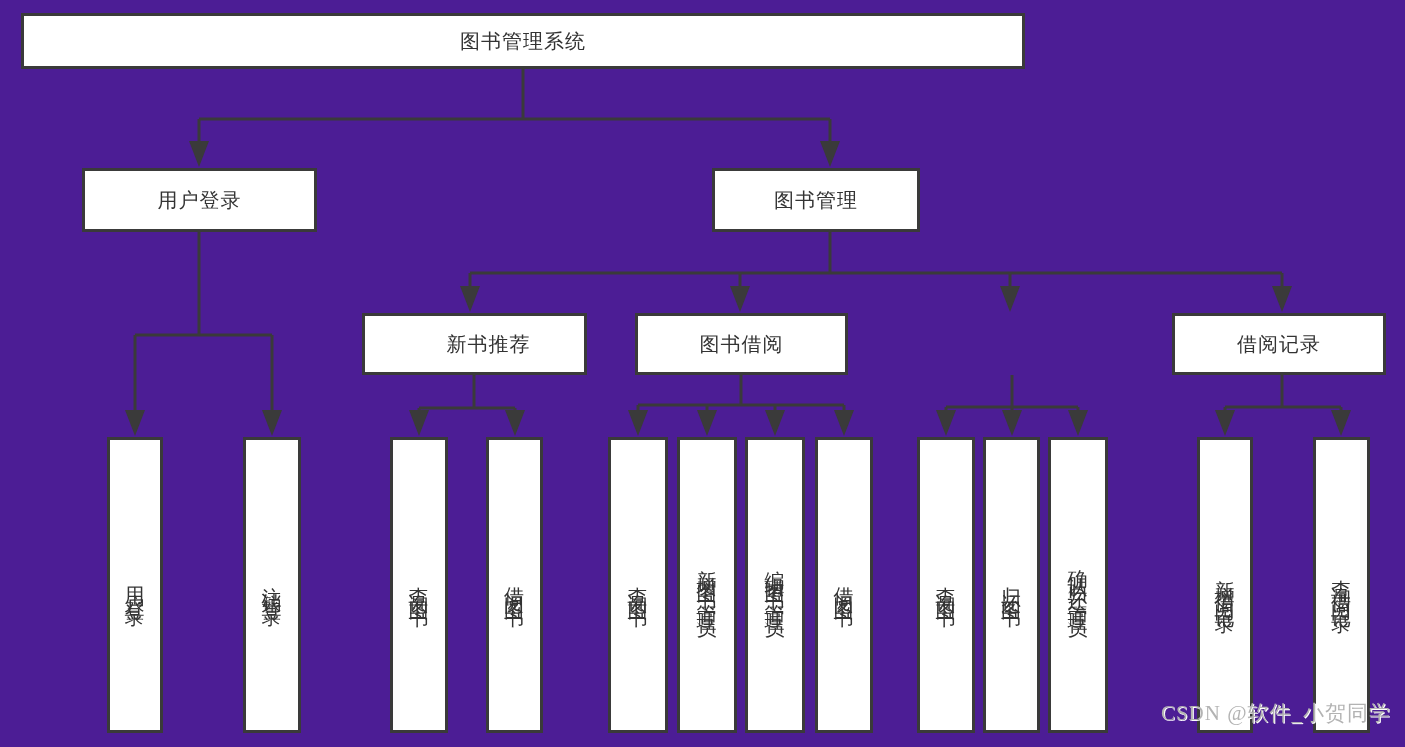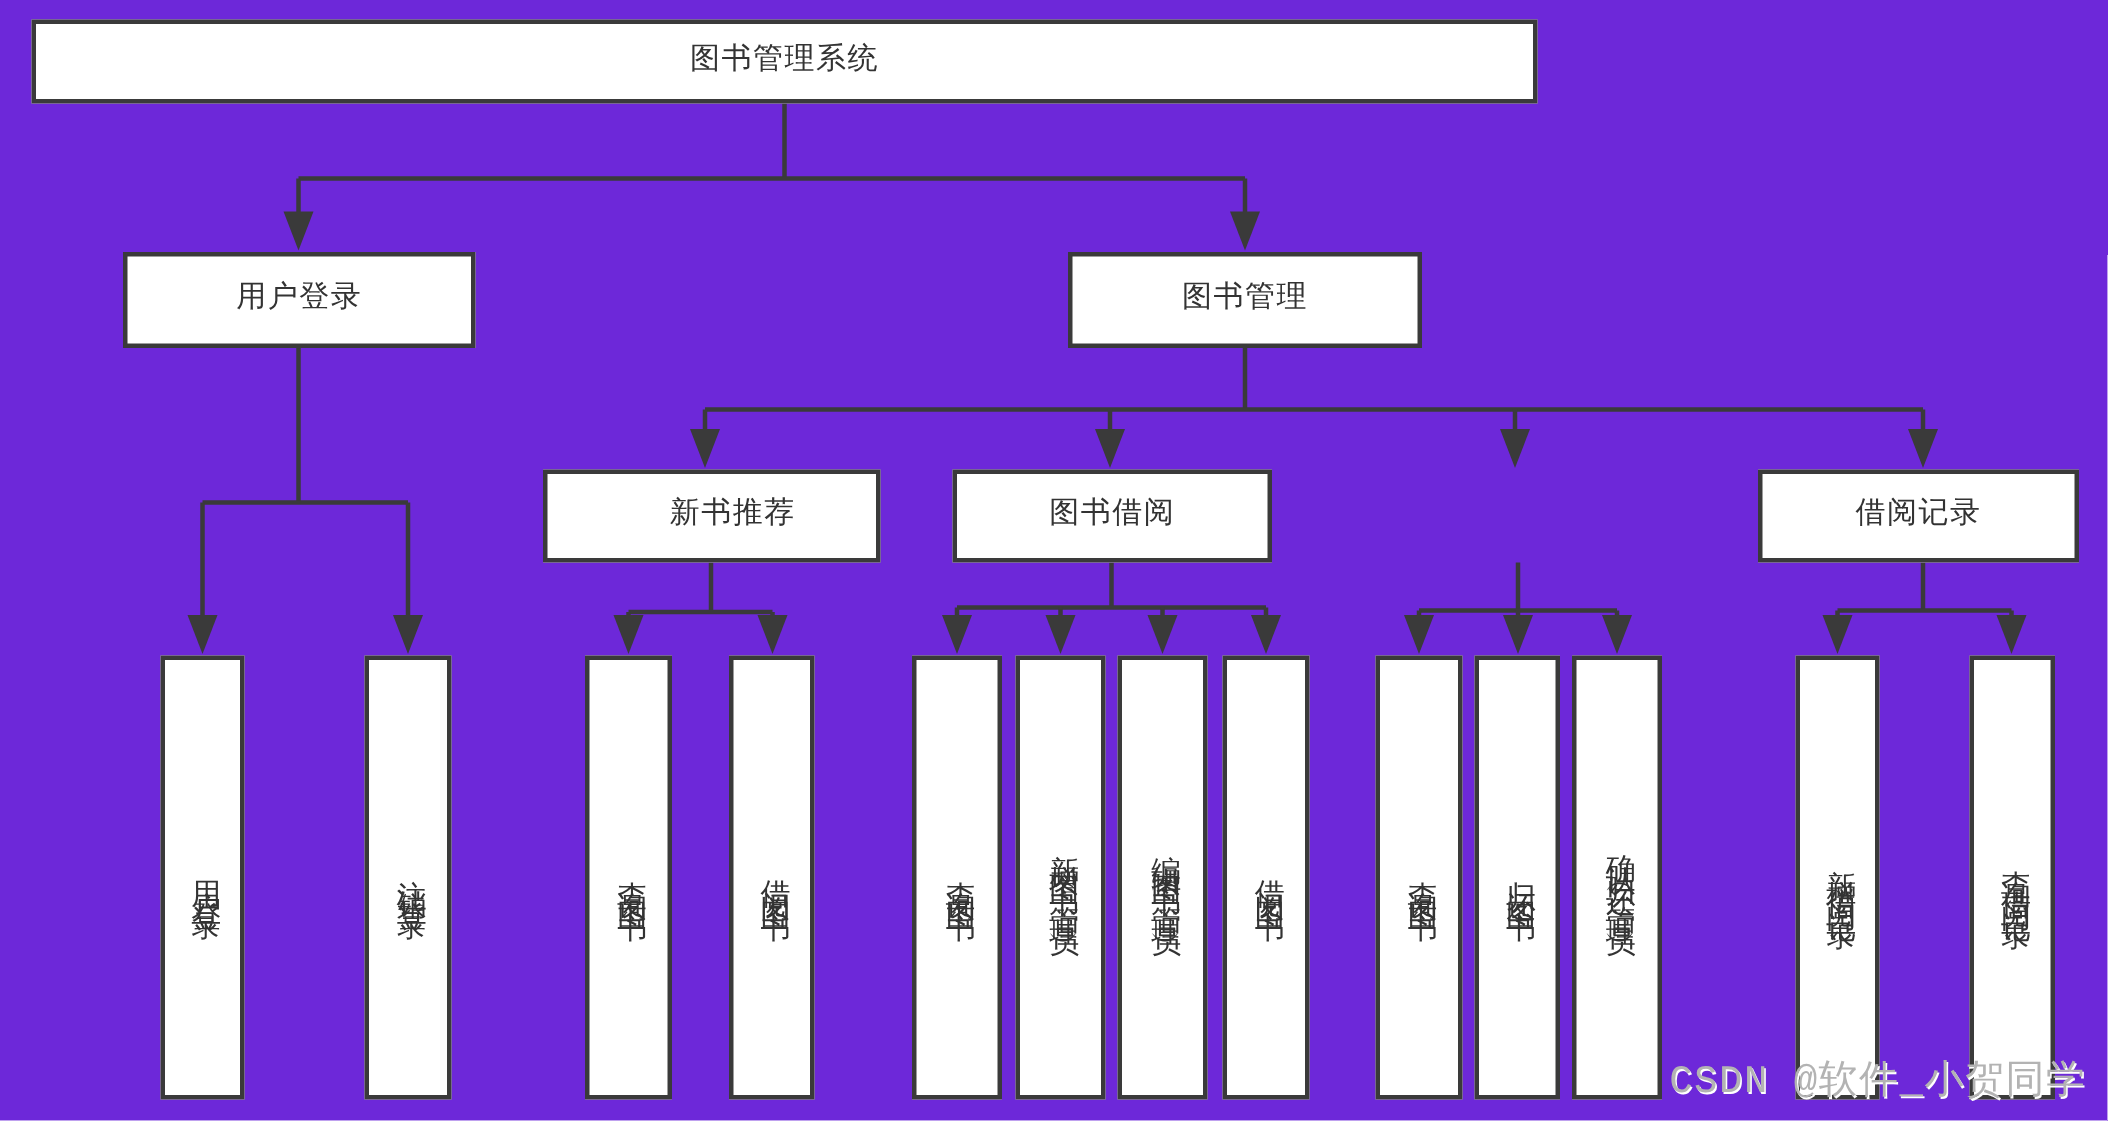--- a/index.html
+++ b/index.html
@@ -1,41 +1,41 @@
 <!DOCTYPE html>
 <html><head>
 <meta charset="utf-8">
 <style>
   html,body{margin:0;padding:0;background:#ffffff;}
   .canvas{
     position:relative;
     width:1405px;height:747px;
-    background:#6d28d9;
-    font-family:Liberation Mono, monospace;
+    background:#4c1d95;
+    font-family:Liberation Serif, serif;
     overflow:hidden;
     text-align:right;
   }
   .wires{position:absolute;left:0;top:0;}
   .box{
     position:absolute;
     box-sizing:border-box;
     border:3px solid #3a3a3a;
     background:#ffffff;
     display:flex;
     align-items:center;
     justify-content:center;
     color:#333333;
     font-size:20px;
     line-height:1;
     letter-spacing:1px;
     z-index:2;
   }
   .b-root   {left:21px;  top:13px;  width:1004px; height:56px;}
   .b-userlogin{left:82px; top:168px; width:235px; height:64px;}
-  .b-bookmgmt{left:712px; top:168px; width:236px; height:64px;}
+  .b-bookmgmt{left:712px; top:168px; width:208px; height:64px;}
   .b-newbook{left:362px; top:313px; width:225px; height:62px;padding-left:28px;}
   .b-borrow {left:635px; top:313px; width:213px; height:62px;}
   .b-current{left:904px; top:313px; width:216px; height:62px;}
   .b-record {left:1172px;top:313px; width:214px; height:62px;}
   .leaf{top:437px;height:296px;padding:4px 0;}
   .leaf .lbl{
     writing-mode:vertical-rl;
     text-orientation:mixed;
     letter-spacing:7px;
     font-size:20px;
@@ -50,23 +50,23 @@
   .lf-7 {left:745px; width:60px;}
   .lf-8 {left:815px; width:58px;}
   .lf-9 {left:917px; width:58px;}
   .lf-10{left:983px; width:57px;}
   .lf-11{left:1048px;width:60px;}
   .lf-12{left:1197px;width:56px;}
   .lf-13{left:1313px;width:57px;}
   .watermark{
     position:absolute;
     right:14px;
-    bottom:10px;
+    bottom:20px;
     color:#b3b3b3;
-    font-size:26px;
+    font-size:21px;
     letter-spacing:1px;
     z-index:3;
     text-shadow:1px 1px 0 #ffffff;
   }
 </style>
 </head>
 <body>
 
 <div class="canvas">
 

